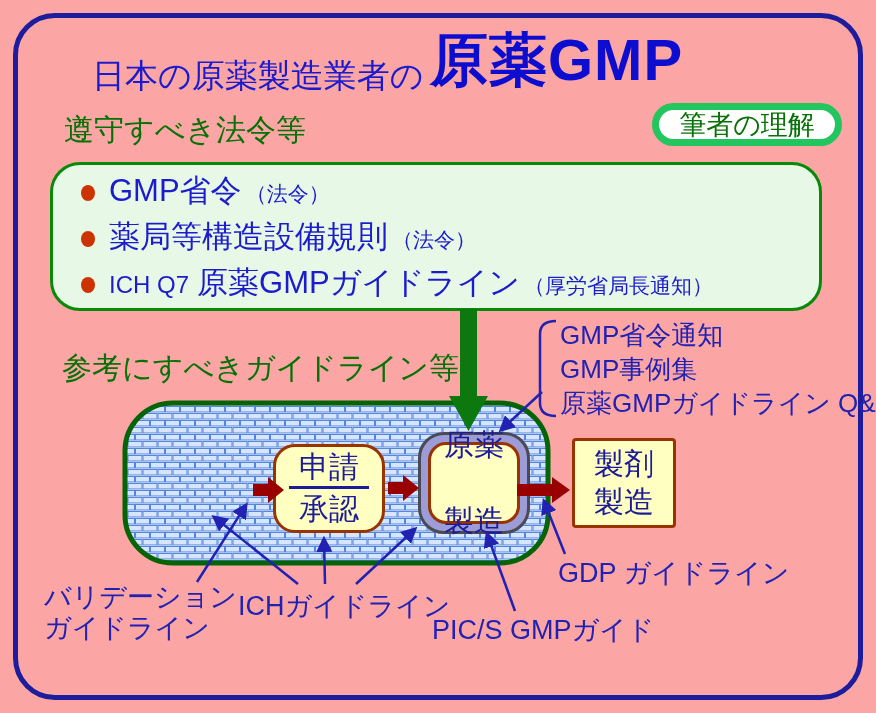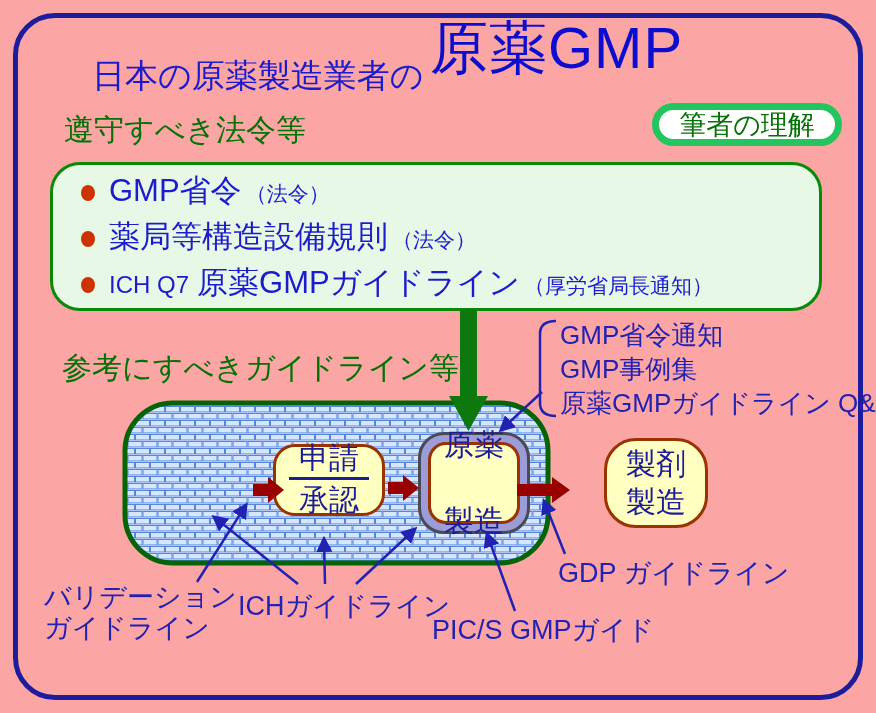--- a/index.html
+++ b/index.html
@@ -8,21 +8,21 @@
     font-family:"Liberation Sans","DejaVu Sans",sans-serif;
   }
   .abs{position:absolute;}
   
   .outer-frame{
     left:13px;top:13px;width:850px;height:687px;box-sizing:border-box;
     border:5px solid #1c1c9c;border-radius:42px;background:transparent;
   }
   
   .title-prefix{left:92px;top:54px;font-size:33px;color:#1a1ace;white-space:nowrap;}
-  .title-main{left:430px;top:10px;font-size:58px;font-weight:400;color:#0d0dcf;letter-spacing:1px;white-space:nowrap;}
+  .title-main{left:430px;top:22px;font-size:58px;font-weight:700;color:#0d0dcf;letter-spacing:1px;white-space:nowrap;}
   .badge{
     left:652px;top:103px;width:190px;height:43px;box-sizing:border-box;
     border:7px solid #22c55e;border-radius:22px;background:#ffffff;
     display:flex;align-items:center;justify-content:center;
     font-size:27px;color:#067206;white-space:nowrap;
   }
   .section-heading{font-size:30px;color:#067206;font-weight:500;white-space:nowrap;}
   .laws-heading{left:64px;top:110px;}
   .guidelines-heading{left:62px;top:348px;}
   
@@ -45,32 +45,32 @@
   .svg-layer{left:0;top:0;width:876px;height:713px;pointer-events:none;}
   .layer1{z-index:1;}
   .layer2{z-index:3;}
   
   .node{
     box-sizing:border-box;background:#ffffc2;border:3px solid #993300;
     display:flex;flex-direction:column;align-items:center;justify-content:center;
     color:#1c1c99;z-index:2;
   }
   .node-dev{left:140px;top:467px;width:110px;height:43px;border-radius:22px;font-size:30px;}
-  .node-app{left:273px;top:444px;width:112px;height:72px;border-radius:22px;font-size:30px;}
+  .node-app{left:273px;top:444px;width:112px;height:89px;border-radius:22px;font-size:30px;}
   .frac-top{border-bottom:3px solid #1c1c99;padding:0 10px 1px 10px;line-height:36px;}
   .frac-bottom{line-height:40px;}
   .purple-wrap{
     left:418px;top:432px;width:112px;height:102px;box-sizing:border-box;
     background:#9c9cd8;border:3px solid #4a4a55;border-radius:26px;z-index:2;
   }
   .node-api{
     position:absolute;left:7px;top:7px;width:92px;height:82px;
     border-radius:18px;font-size:30px;line-height:36px;gap:40px;
   }
-  .node-drug{left:572px;top:438px;width:104px;height:90px;border-radius:32px;font-size:30px;line-height:38px;margin-left:32px;}
+  .node-drug{left:572px;top:438px;width:104px;height:90px;border-radius:4px;font-size:30px;line-height:38px;}
   
   .anno{color:#2121b2;white-space:nowrap;z-index:4;}
   .bracket-list{left:560px;top:318px;font-size:26px;line-height:34px;}
   .lbl-validation{left:44px;top:582px;font-size:27px;line-height:31px;}
   .lbl-ich{left:238px;top:588px;font-size:27px;}
   .lbl-pics{left:432px;top:612px;font-size:27px;}
   .lbl-gdp{left:558px;top:555px;font-size:27px;}
 </style>
 </head>
 <body>

